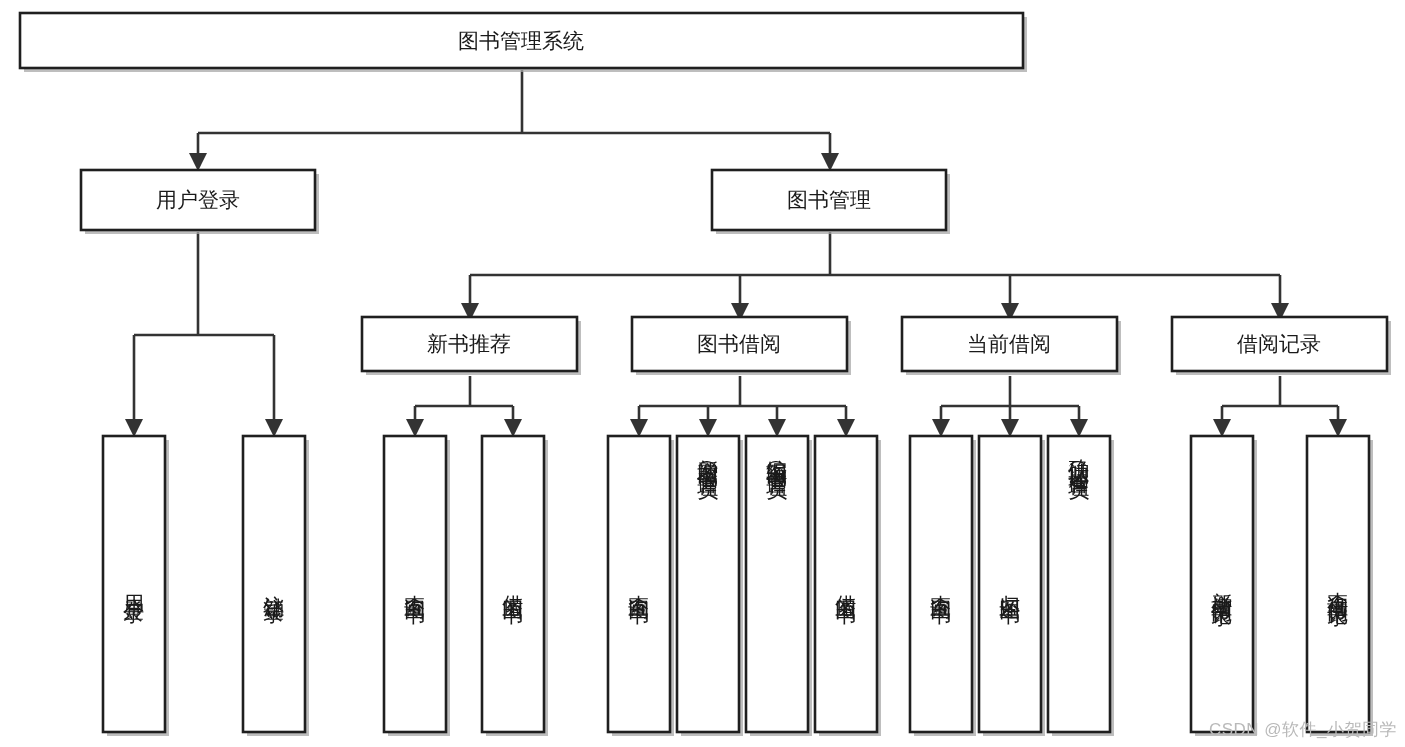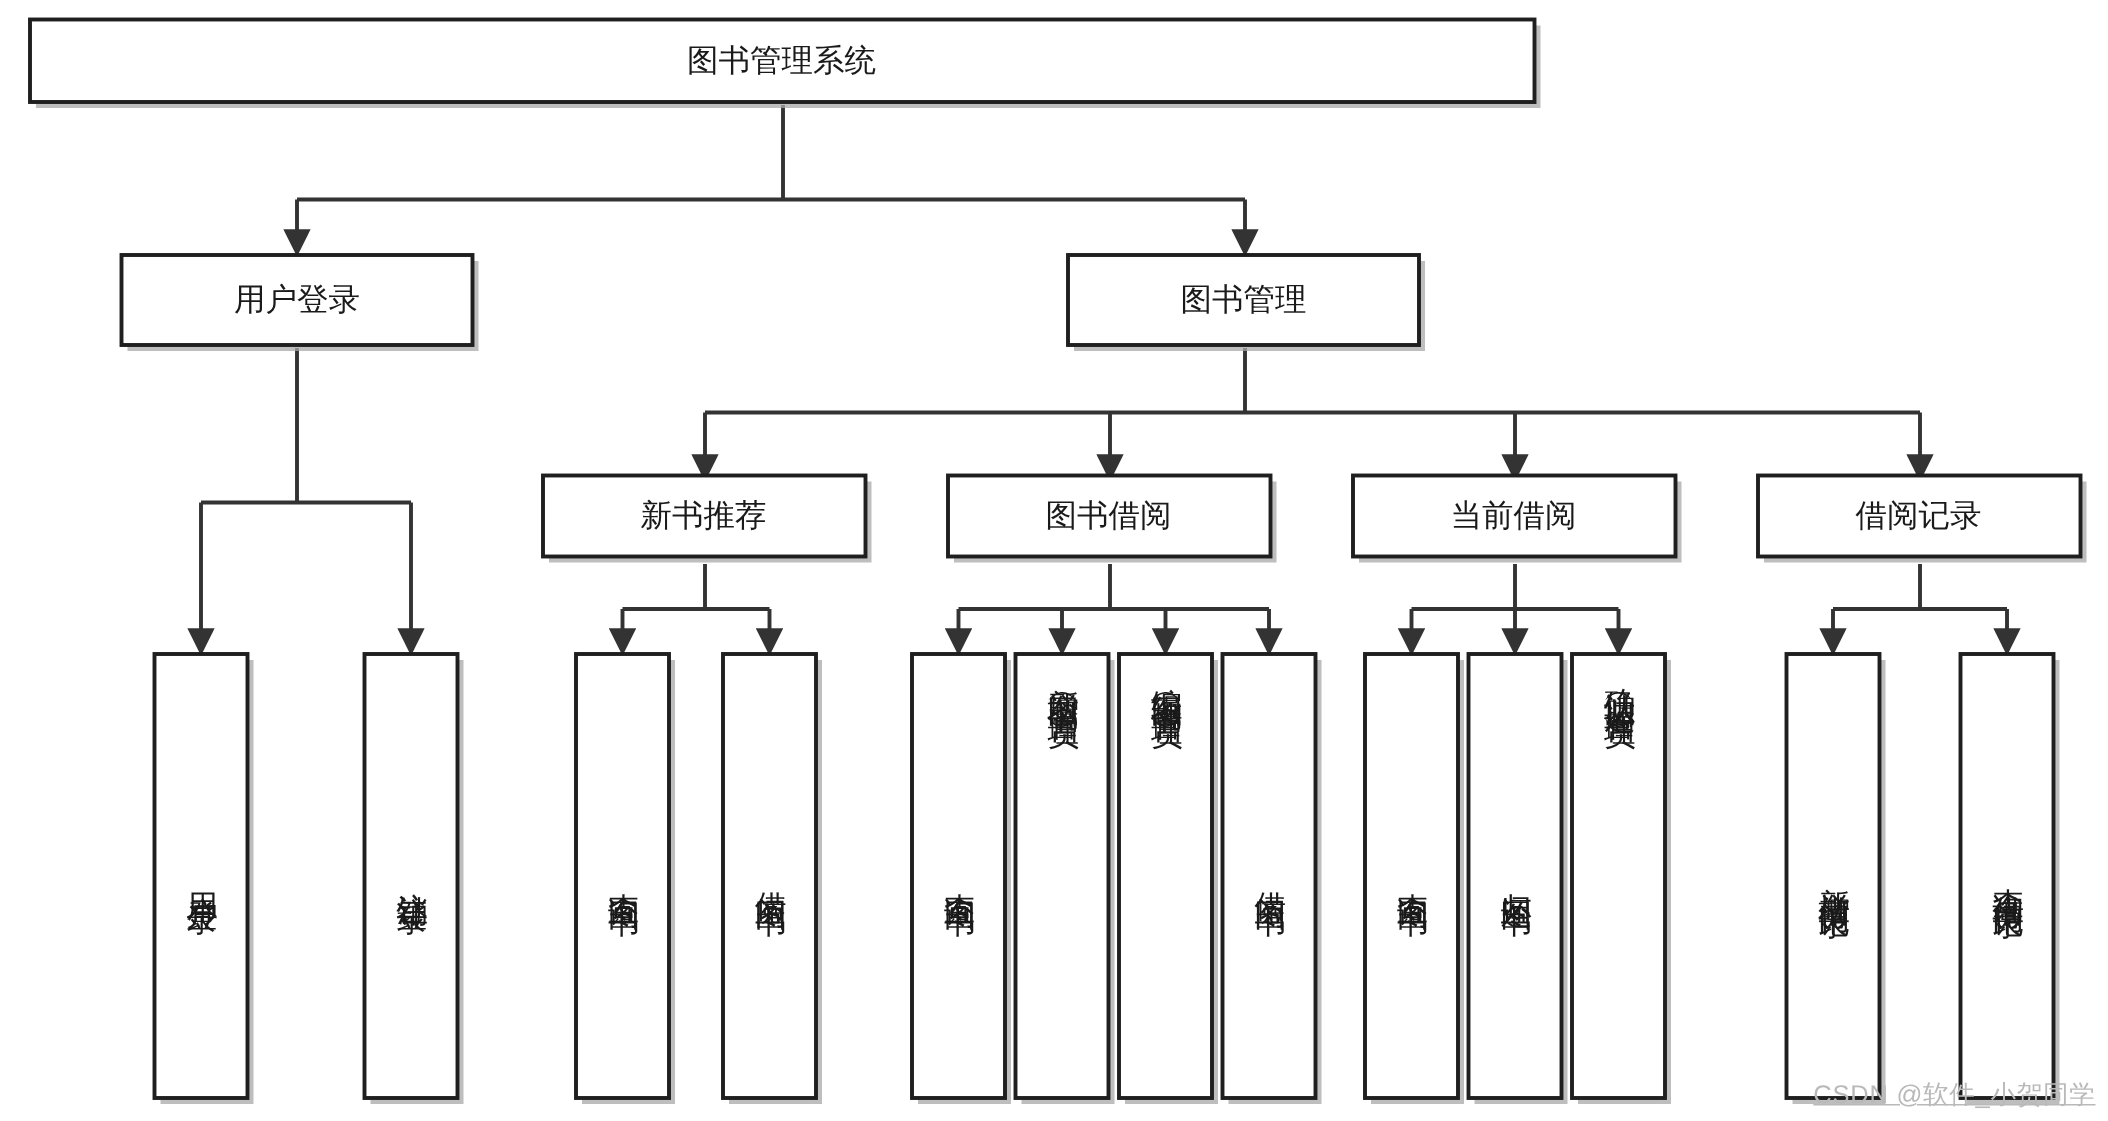--- a/index.html
+++ b/index.html
@@ -68,21 +68,20 @@
   }
   .watermark {
     position: absolute;
     right: 8px;
     bottom: 6px;
     font-family: "Liberation Sans", "DejaVu Sans", sans-serif;
     font-size: 17px;
     color: #b9b9b9;
     white-space: nowrap;
     letter-spacing: 0.5px;
-    text-decoration: underline;
   }
 </style>
 </head>
 <body>
 
 <div id="diagram-root">
 
   <svg id="flow" viewBox="0 0 1405 747">
     <defs>
       <marker id="arrow" viewBox="0 0 12 12" refX="6" refY="6" markerWidth="7" markerHeight="7" orient="auto-start-reverse">

